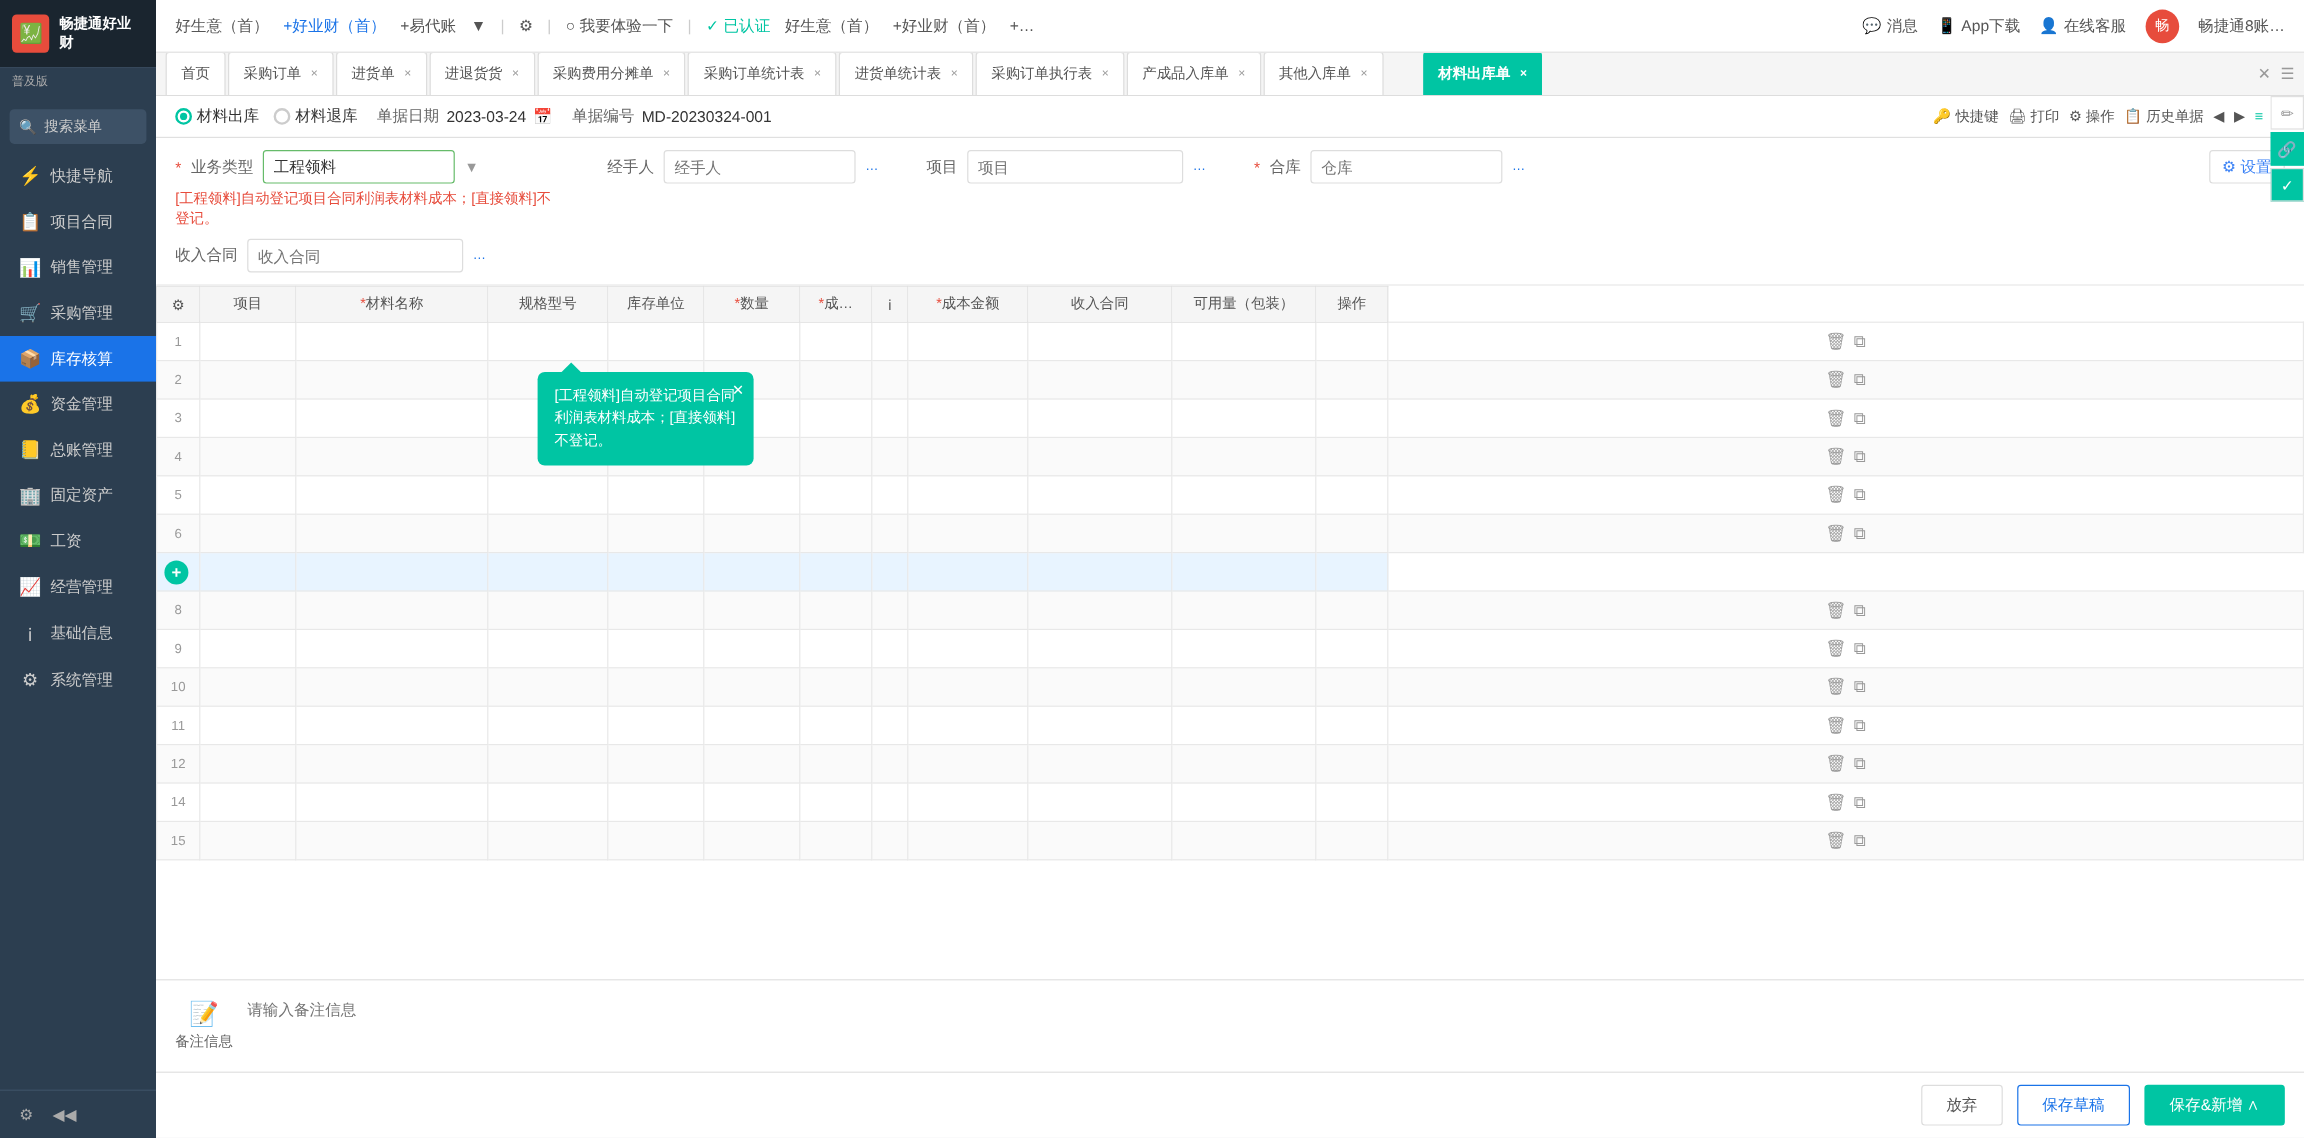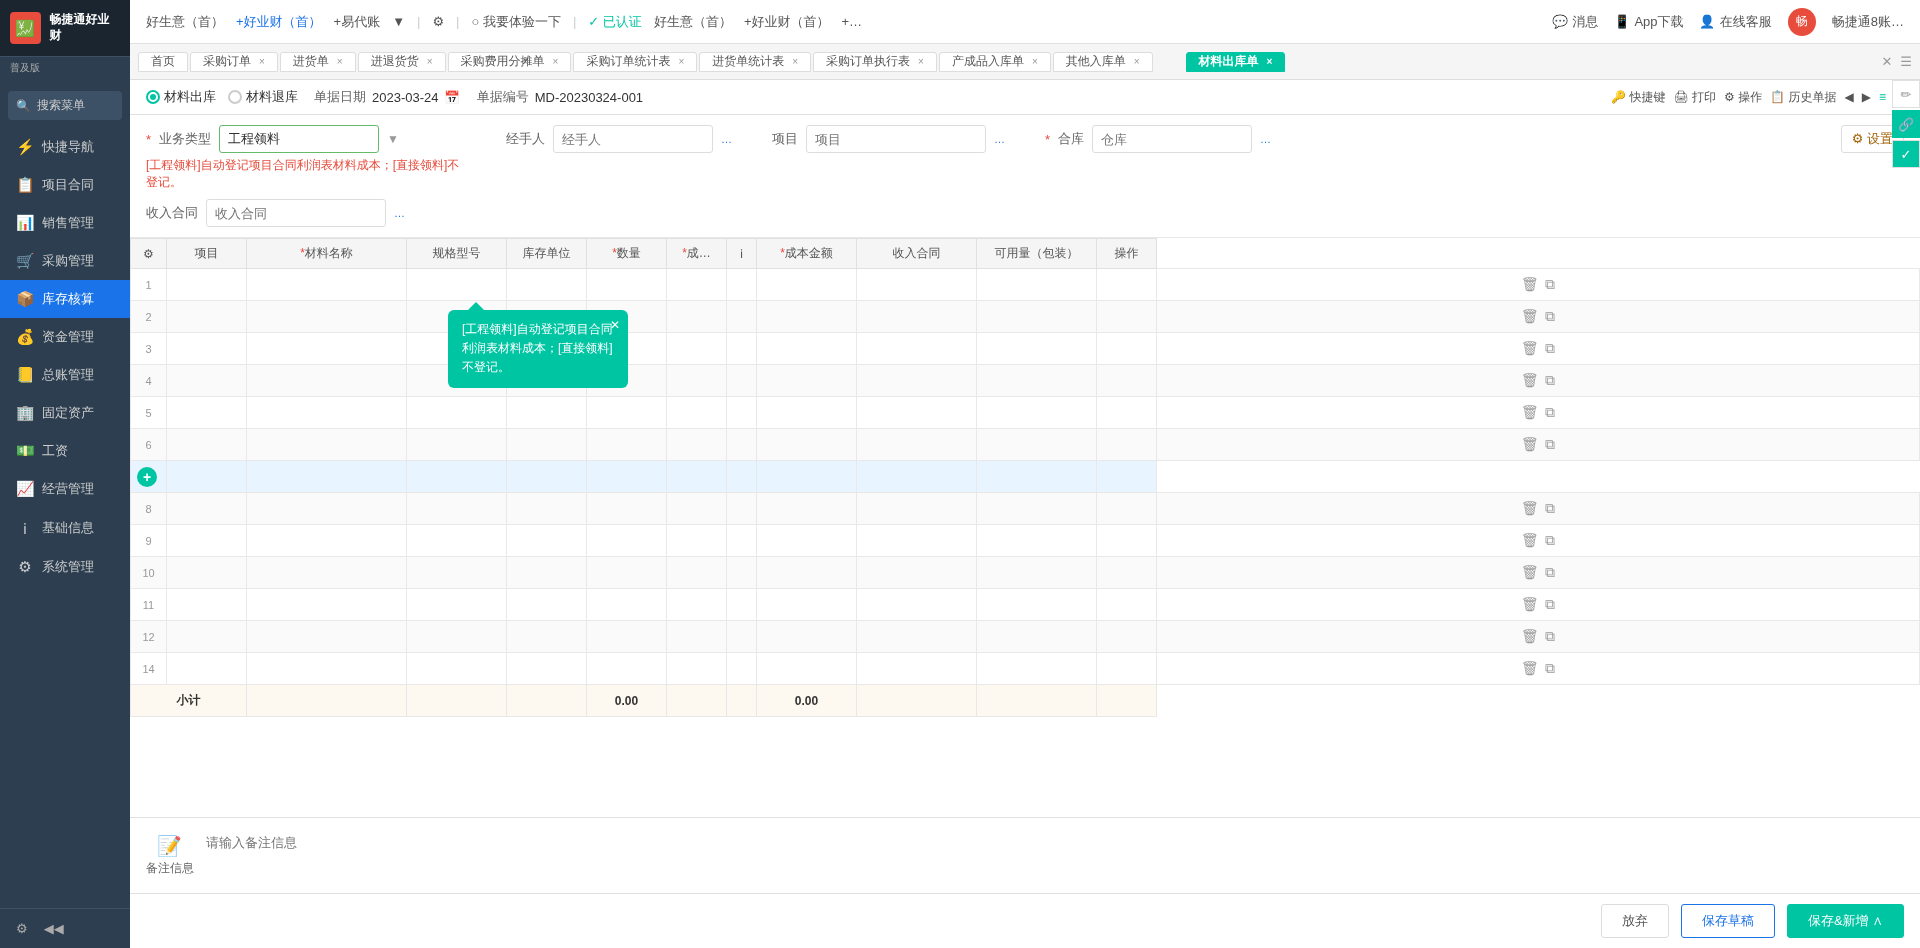--- a/index.html
+++ b/index.html
@@ -56,21 +56,21 @@
     .topbar-right-item { cursor: pointer; display: flex; align-items: center; gap: 4px; }
     .avatar { width: 28px; height: 28px; border-radius: 50%; background: #e74c3c; display: flex; align-items: center; justify-content: center; color: #fff; font-size: 12px; cursor: pointer; }
 
     
     .tabbar {
       background: #f5f5f5; border-bottom: 1px solid #ddd;
       display: flex; align-items: center; padding: 0 8px; height: 36px; gap: 2px;
       overflow-x: auto; white-space: nowrap;
     }
     .tab {
-      display: flex; align-items: center; gap: 4px; padding: 0 12px; height: 20px;
+      display: flex; align-items: center; gap: 4px; padding: 0 12px; height: 37px;
       background: #fff; border: 1px solid #ddd; border-radius: 3px 3px 0 0;
       cursor: pointer; font-size: 12px; color: #555;
     }
     .tab.active { background: #00c5a3; color: #fff; border-color: #00c5a3; font-weight: bold; margin-left: 31px; }
     .tab-close { font-size: 10px; color: #999; cursor: pointer; margin-left: 4px; }
     .tab.active .tab-close { color: #fff; }
     .tabbar-controls { margin-left: auto; display: flex; gap: 8px; color: #999; font-size: 13px; }
     .tabbar-controls span { cursor: pointer; }
 
     
@@ -381,21 +381,21 @@
         <div style="display: flex; flex-direction: column; gap: 4px;">
           <div style="display: flex; align-items: center; gap: 8px;">
             <span style="color: #e74c3c; font-size: 13px;">*</span>
             <span style="color: #666; font-size: 13px;">合库</span>
             <input type="text" class="field-input" placeholder="仓库" style="width: 140px; border: 1px solid rgb(221, 221, 221); border-radius: 3px; padding: 4px 8px; font-size: 13px; height: 28px; color: rgb(204, 204, 204);">
             <span style="color:#1a73e8; cursor:pointer; font-size: 11px;">…</span>
           </div>
         </div>
 
         <div style="margin-left: auto; display: flex; align-items: center;">
-          <span style="color: #a16207; font-size: 13px; cursor: pointer; border: 1px solid #ddd; padding: 4px 10px; border-radius: 3px;">⚙ <span>设置</span></span>
+          <span style="color: #3b82f6; font-size: 13px; cursor: pointer; border: 1px solid #ddd; padding: 4px 10px; border-radius: 3px;">⚙ <span>设置</span></span>
         </div>
       </div>
 
       <div style="display: flex; gap: 40px; align-items: center; margin-top: 8px; flex-wrap: wrap;">
         <div style="display: flex; align-items: center; gap: 8px;">
           <span style="color: #666; font-size: 13px;">收入合同</span>
           <input type="text" class="field-input" placeholder="收入合同" style="width: 180px; border: 1px solid rgb(221, 221, 221); border-radius: 3px; padding: 4px 8px; font-size: 13px; height: 28px; color: rgb(204, 204, 204);">
           <span style="color:#1a73e8; cursor:pointer; font-size: 11px;">…</span>
         </div>
       </div>
@@ -675,33 +675,40 @@
               <td></td>
               <td></td>
               <td></td>
               <td>
                 <div class="action-cell">
                   <span class="icon-btn">🗑</span>
                   <span class="icon-btn">⧉</span>
                 </div>
               </td>
             </tr>
-            <tr class="subtotal">
-  <td colspan="2">小计</td>
-  <td></td>
-  <td></td>
-  <td></td>
-  <td>0.00</td>
-  <td></td>
-  <td></td>
-  <td>0.00</td>
-  <td></td>
-  <td></td>
-  <td></td>
-</tr>
+            <tr>
+              <td class="row-num">15</td>
+              <td></td>
+              <td></td>
+              <td></td>
+              <td></td>
+              <td></td>
+              <td></td>
+              <td></td>
+              <td></td>
+              <td></td>
+              <td></td>
+              <td></td>
+              <td>
+                <div class="action-cell">
+                  <span class="icon-btn">🗑</span>
+                  <span class="icon-btn">⧉</span>
+                </div>
+              </td>
+            </tr>
           </tbody>
       </table>
     </div>
 
     <div class="form-footer">
       <div class="notes-section">
         <div class="notes-icon">
           <span>📝</span>
           <span class="notes-label">备注信息</span>
         </div>

